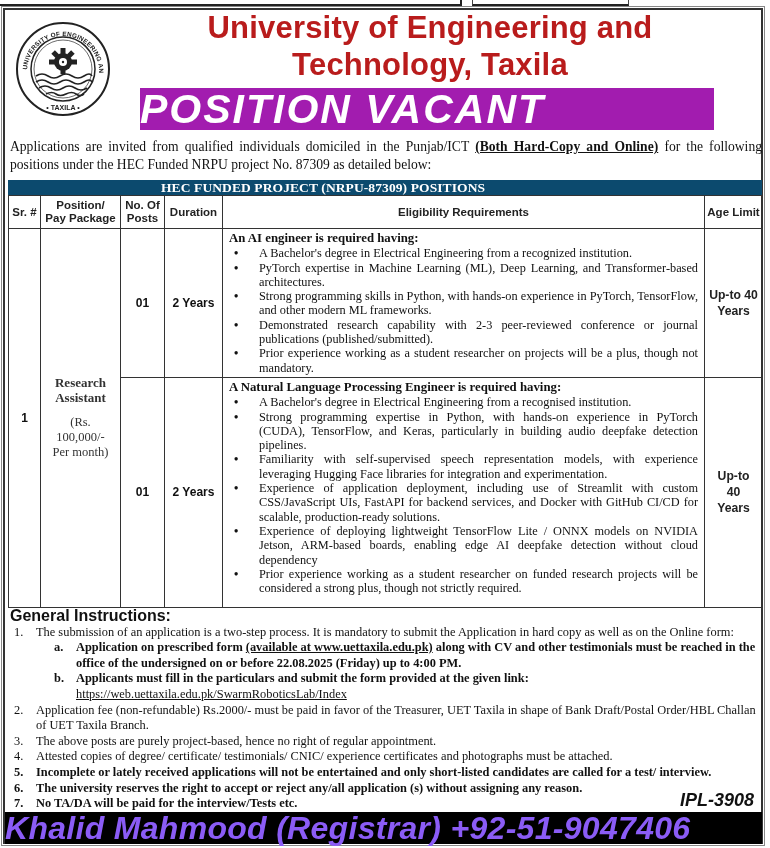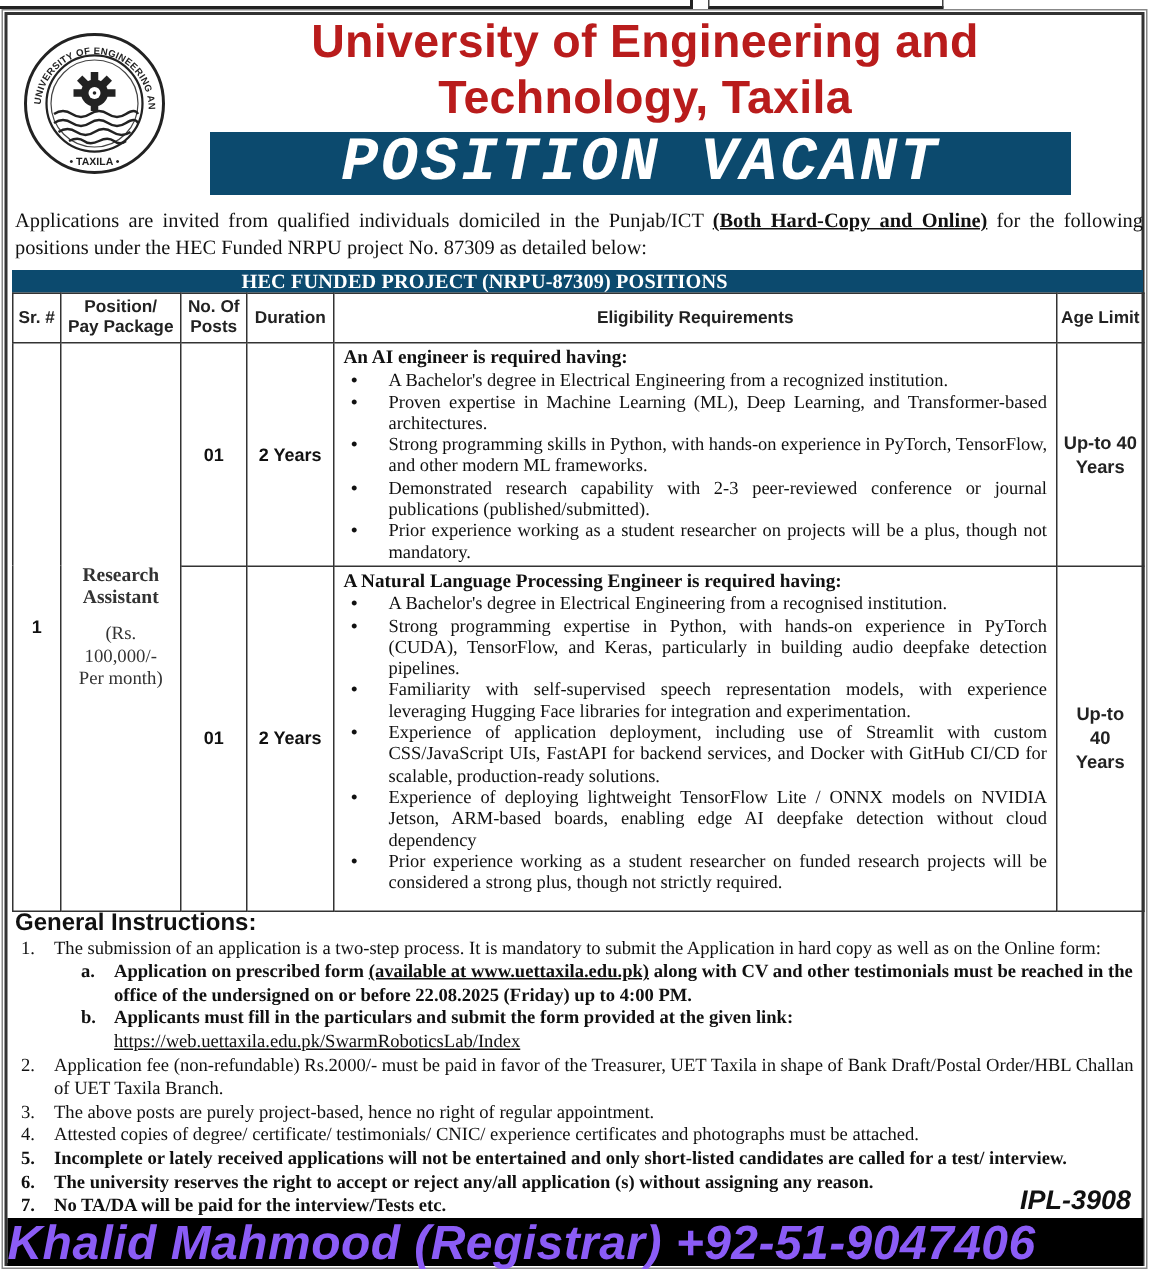--- a/index.html
+++ b/index.html
@@ -4,21 +4,21 @@
 <style>
   html, body { margin:0; padding:0; background:#fff; }
   body { width:770px; height:848px; position:relative; overflow:hidden; font-family:"Liberation Serif", serif; color:#111; }
   .topstrip { position:absolute; left:0; top:0; width:770px; height:8px; }
   .topstrip .seg { position:absolute; top:0; height:4px; border-bottom:2px solid #222; }
   .frame { position:absolute; left:3px; top:8px; width:760px; height:836px; border:2px solid #333; box-sizing:border-box; outline:1px solid #888; outline-offset:1px; }
   .logo { position:absolute; left:14px; top:20px; width:98px; height:98px; }
   .title1, .title2 { position:absolute; left:150px; width:620px; text-align:center; font-family:"Liberation Sans", sans-serif; font-weight:bold; font-size:31px; letter-spacing:0.2px; color:#b91c1c; }
   .title1 { top:10px; left:150px; width:560px; }
   .title2 { top:47px; left:150px; width:560px; }
-  .banner { position:absolute; left:140px; top:88px; width:574px; height:42px; background:#0c4a6e; color:#fff; font-family:Liberation Mono, monospace; font-weight:bold; font-style:italic; font-size:41px; text-align:center; line-height:42px; letter-spacing:2px; }
+  .banner { position:absolute; left:140px; top:88px; width:574px; height:42px; background:#a21caf; color:#fff; font-family:Liberation Sans, sans-serif; font-weight:bold; font-style:italic; font-size:41px; text-align:left; line-height:42px; letter-spacing:2px; }
   .intro { position:absolute; left:10px; top:138px; width:752px; font-size:13.6px; line-height:18px; text-align:justify; }
   .intro u { font-weight:bold; }
   .hec { position:absolute; left:8px; top:180px; width:754px; height:15px; background:#0c4a6e; color:#fff; font-weight:bold; font-size:13.5px; line-height:15px; }
   .hec span { position:absolute; left:153px; top:0; letter-spacing:0.1px; }
   table.pos { position:absolute; left:8px; top:195px; width:754px; border-collapse:collapse; table-layout:fixed; font-size:12px; }
   table.pos td, table.pos th { border:1px solid #333; padding:0; vertical-align:middle; }
   table.pos th { font-family:"Liberation Sans", sans-serif; font-weight:bold; font-size:11.5px; height:32px; line-height:13px; text-align:center; color:#222; }
   .cen { text-align:center; font-family:"Liberation Sans", sans-serif; font-weight:bold; font-size:12px; }
   .pospay { text-align:center; font-family:"Liberation Serif", serif; font-size:12.5px; line-height:15px; color:#333;margin-top:32px; }
   .pospay .nm { font-weight:bold; font-size:13px; }
@@ -119,21 +119,21 @@
       <div>(Rs.</div>
       <div>100,000/-</div>
       <div>Per month)</div>
     </td>
     <td class="cen">01</td>
     <td class="cen">2 Years</td>
     <td class="elig">
       <div class="hd">An AI engineer is required having:</div>
       <ul>
         <li>A Bachelor's degree in Electrical Engineering from a recognized institution.</li>
-        <li>Proven expertise in Machine Learning (ML), Deep Learning, and Transformer-based architectures.</li>
+        <li>PyTorch expertise in Machine Learning (ML), Deep Learning, and Transformer-based architectures.</li>
         <li>Strong programming skills in Python, with hands-on experience in PyTorch, TensorFlow, and other modern ML frameworks.</li>
         <li>Demonstrated research capability with 2-3 peer-reviewed conference or journal publications (published/submitted).</li>
         <li>Prior experience working as a student researcher on projects will be a plus, though not mandatory.</li>
       </ul>
     </td>
     <td class="age">
       <div>Up-to 40</div>
       <div>Years</div>
     </td>
   </tr>

